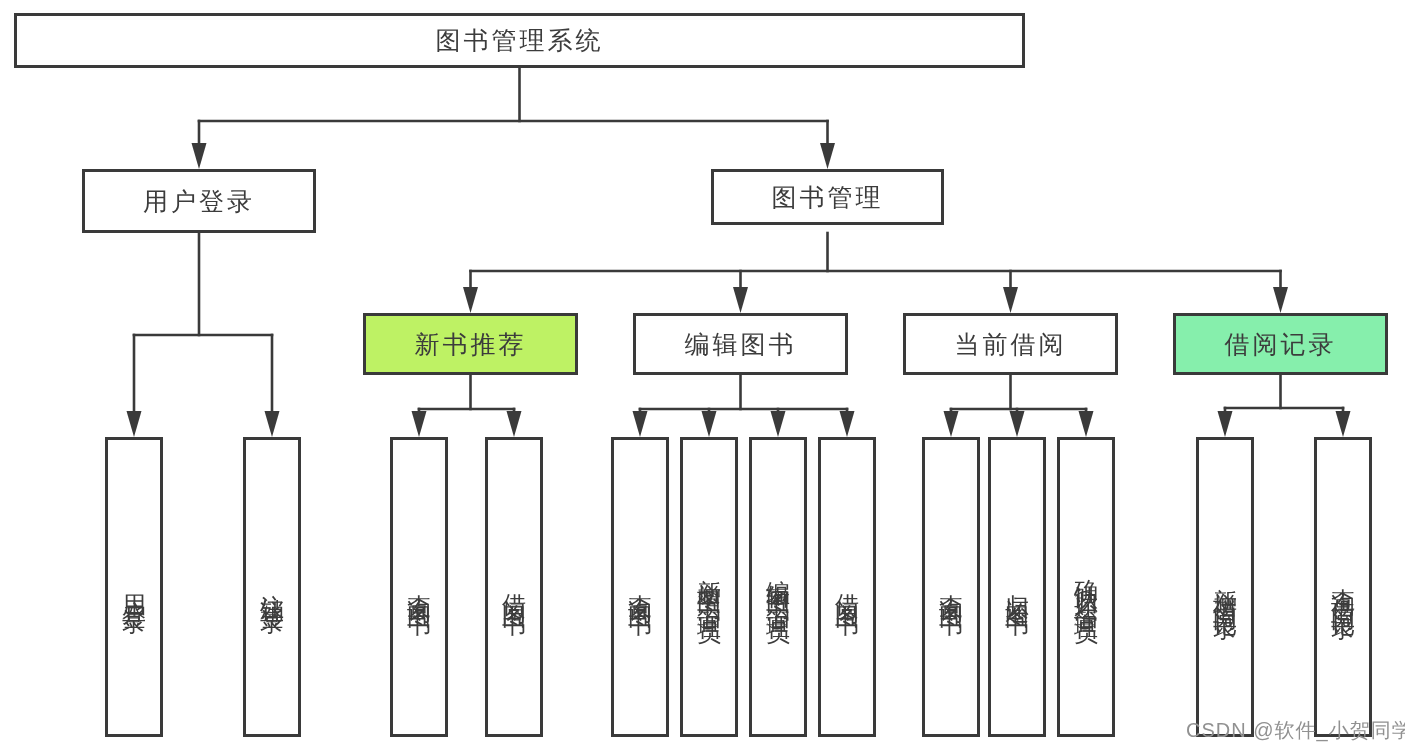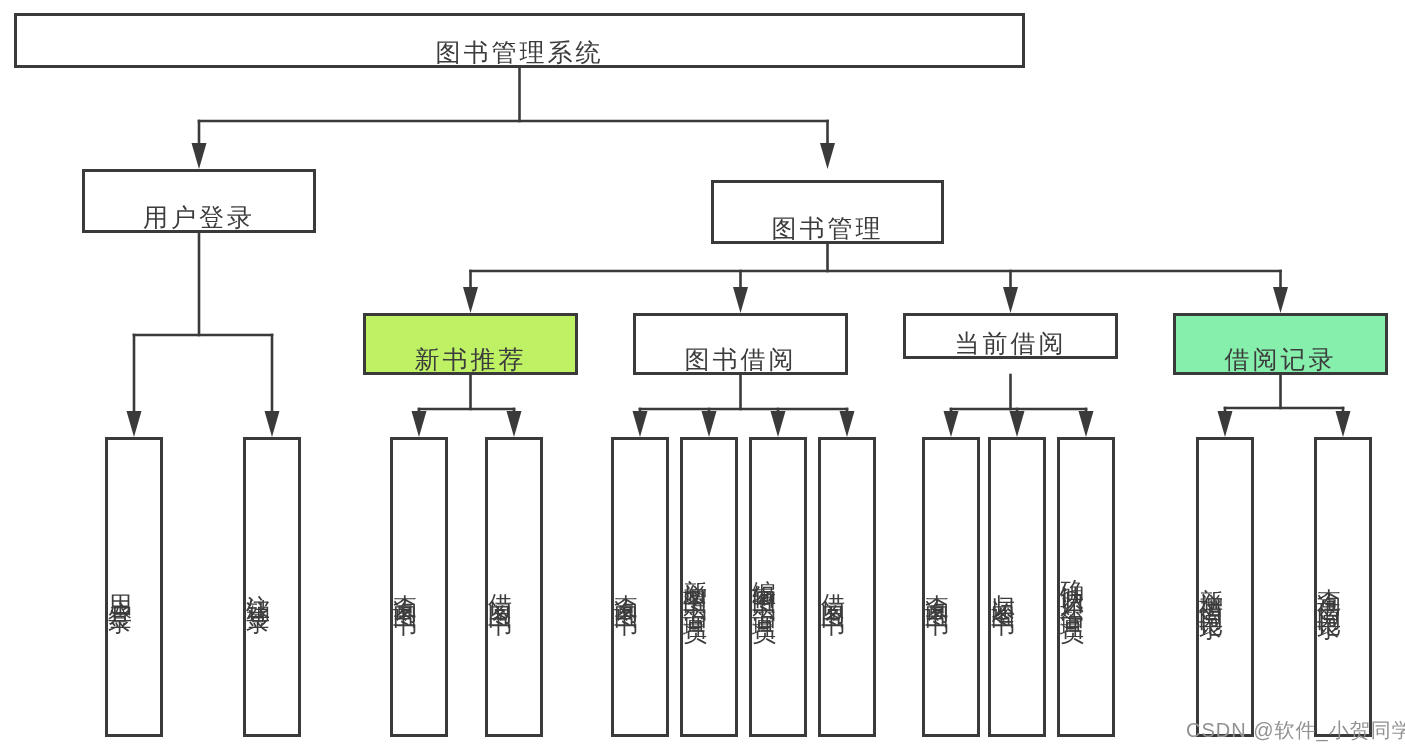--- a/index.html
+++ b/index.html
@@ -28,21 +28,21 @@
     width: 100%;
     height: 100%;
     z-index: 2;
   }
   .node {
     position: absolute;
     box-sizing: border-box;
     background: #ffffff;
     border: 3px solid #383838;
     display: flex;
-    align-items: flex-end;
+    align-items: center;
     justify-content: center;
     color: #3c3c3c;
     font-size: 25px;
     letter-spacing: 3px;
     line-height: 1;
     white-space: nowrap;
   }
   .node.vertical {
     writing-mode: vertical-rl;
     font-size: 24px;
@@ -116,30 +116,30 @@
       <line x1="1343" y1="408" x2="1343" y2="415" stroke="#3a3a3a" stroke-width="2.6" stroke-linecap="square"></line>
       <polygon points="1335.5,411 1350.5,411 1343,437" fill="#3a3a3a"></polygon>
     </svg>
   <div id="nodes">
       <div class="node" style="left: 14px; top: 13px; width: 1011px; height: 55px; border-color: rgb(58, 58, 58); color: rgb(60, 60, 60); background: rgb(255, 255, 255);">
         <span>图书管理系统</span>
       </div>
       <div class="node" style="left: 82px; top: 169px; width: 234px; height: 64px; border-color: rgb(58, 58, 58); color: rgb(60, 60, 60); background: rgb(255, 255, 255);">
         <span>用户登录</span>
       </div>
-      <div class="node" style="left: 711px; top: 169px; width: 233px; height: 64px; border-color: rgb(58, 58, 58); color: rgb(60, 60, 60); background: rgb(255, 255, 255); margin-top: 11px;">
+      <div class="node" style="left: 711px; top: 169px; width: 233px; height: 56px; border-color: rgb(58, 58, 58); color: rgb(60, 60, 60); background: rgb(255, 255, 255);">
         <span>图书管理</span>
       </div>
       <div class="node" style="left: 363px; top: 313px; width: 215px; height: 62px; border-color: rgb(58, 58, 58); color: rgb(60, 60, 60); background: #bef264;">
         <span>新书推荐</span>
       </div>
       <div class="node" style="left: 633px; top: 313px; width: 215px; height: 62px; border-color: rgb(58, 58, 58); color: rgb(60, 60, 60); background: rgb(255, 255, 255);">
-        <span>图书借阅</span>
+        <span>编辑图书</span>
       </div>
-      <div class="node" style="left: 903px; top: 313px; width: 215px; height: 46px; border-color: rgb(58, 58, 58); color: rgb(60, 60, 60); background: rgb(255, 255, 255);">
+      <div class="node" style="left: 903px; top: 313px; width: 215px; height: 62px; border-color: rgb(58, 58, 58); color: rgb(60, 60, 60); background: rgb(255, 255, 255);">
         <span>当前借阅</span>
       </div>
       <div class="node" style="left: 1173px; top: 313px; width: 215px; height: 62px; border-color: rgb(58, 58, 58); color: rgb(60, 60, 60); background: #86efac;">
         <span>借阅记录</span>
       </div>
       <div class="node vertical" style="left: 105px; top: 437px; width: 58px; height: 300px; border-color: rgb(58, 58, 58); color: rgb(60, 60, 60); background: rgb(255, 255, 255);">
         <span>用户登录</span>
       </div>
       <div class="node vertical" style="left: 243px; top: 437px; width: 58px; height: 300px; border-color: rgb(58, 58, 58); color: rgb(60, 60, 60); background: rgb(255, 255, 255);">
         <span>注销登录</span>

